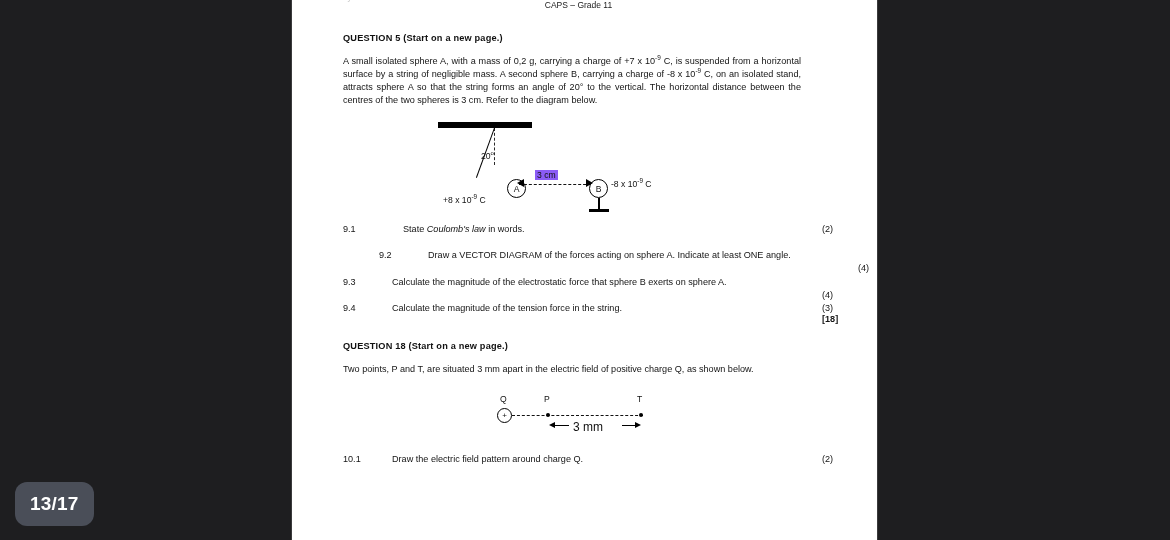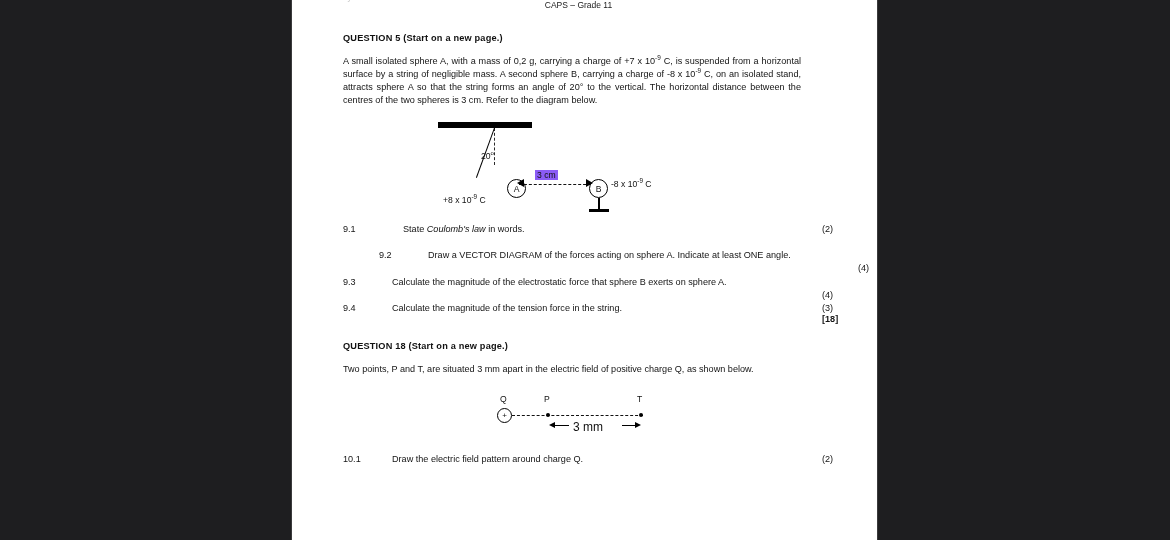--- a/index.html
+++ b/index.html
@@ -476,14 +476,15 @@
         <div class="qrow" style="margin-top:13px;">
           <div class="qnum">10.1</div>
           <div class="qtext nojust">Draw the electric field pattern around charge Q.</div>
           <div class="qmarks">(2)</div>
         </div>
       </div>
 
     </div>
   </div>
 
+  <div id="page-indicator">13/17</div>
 
 </div>
 
 </body></html>

